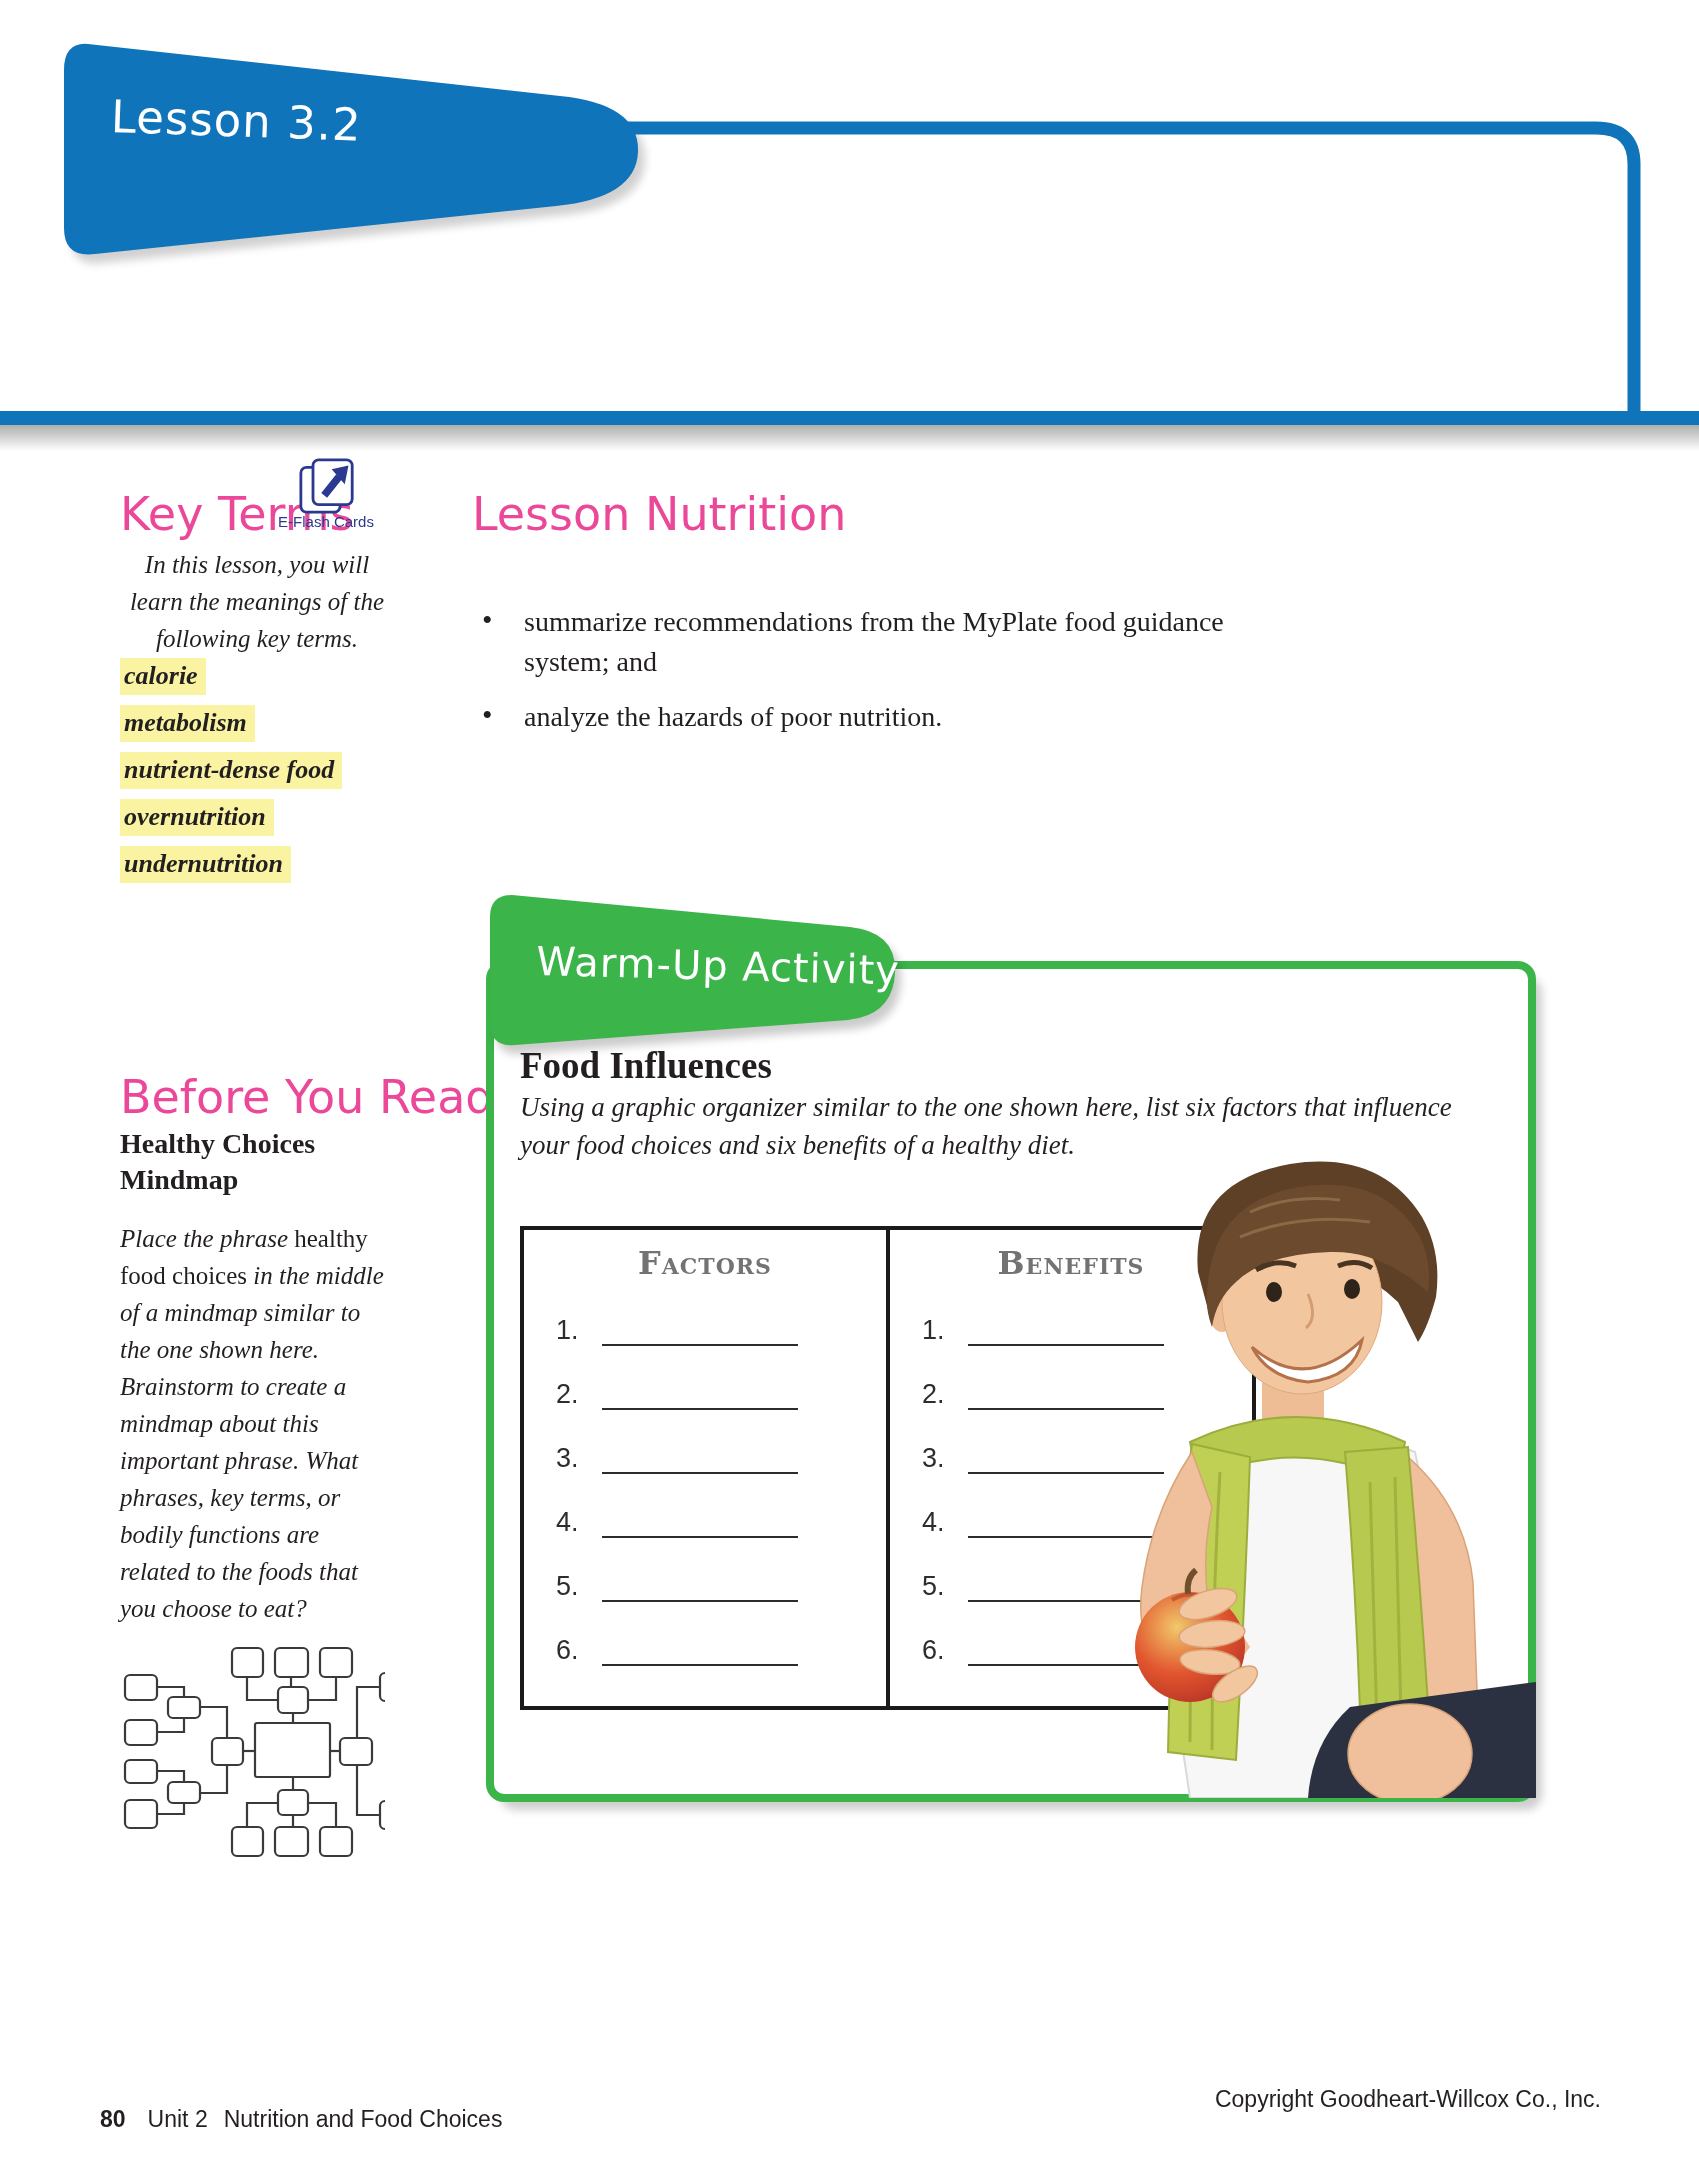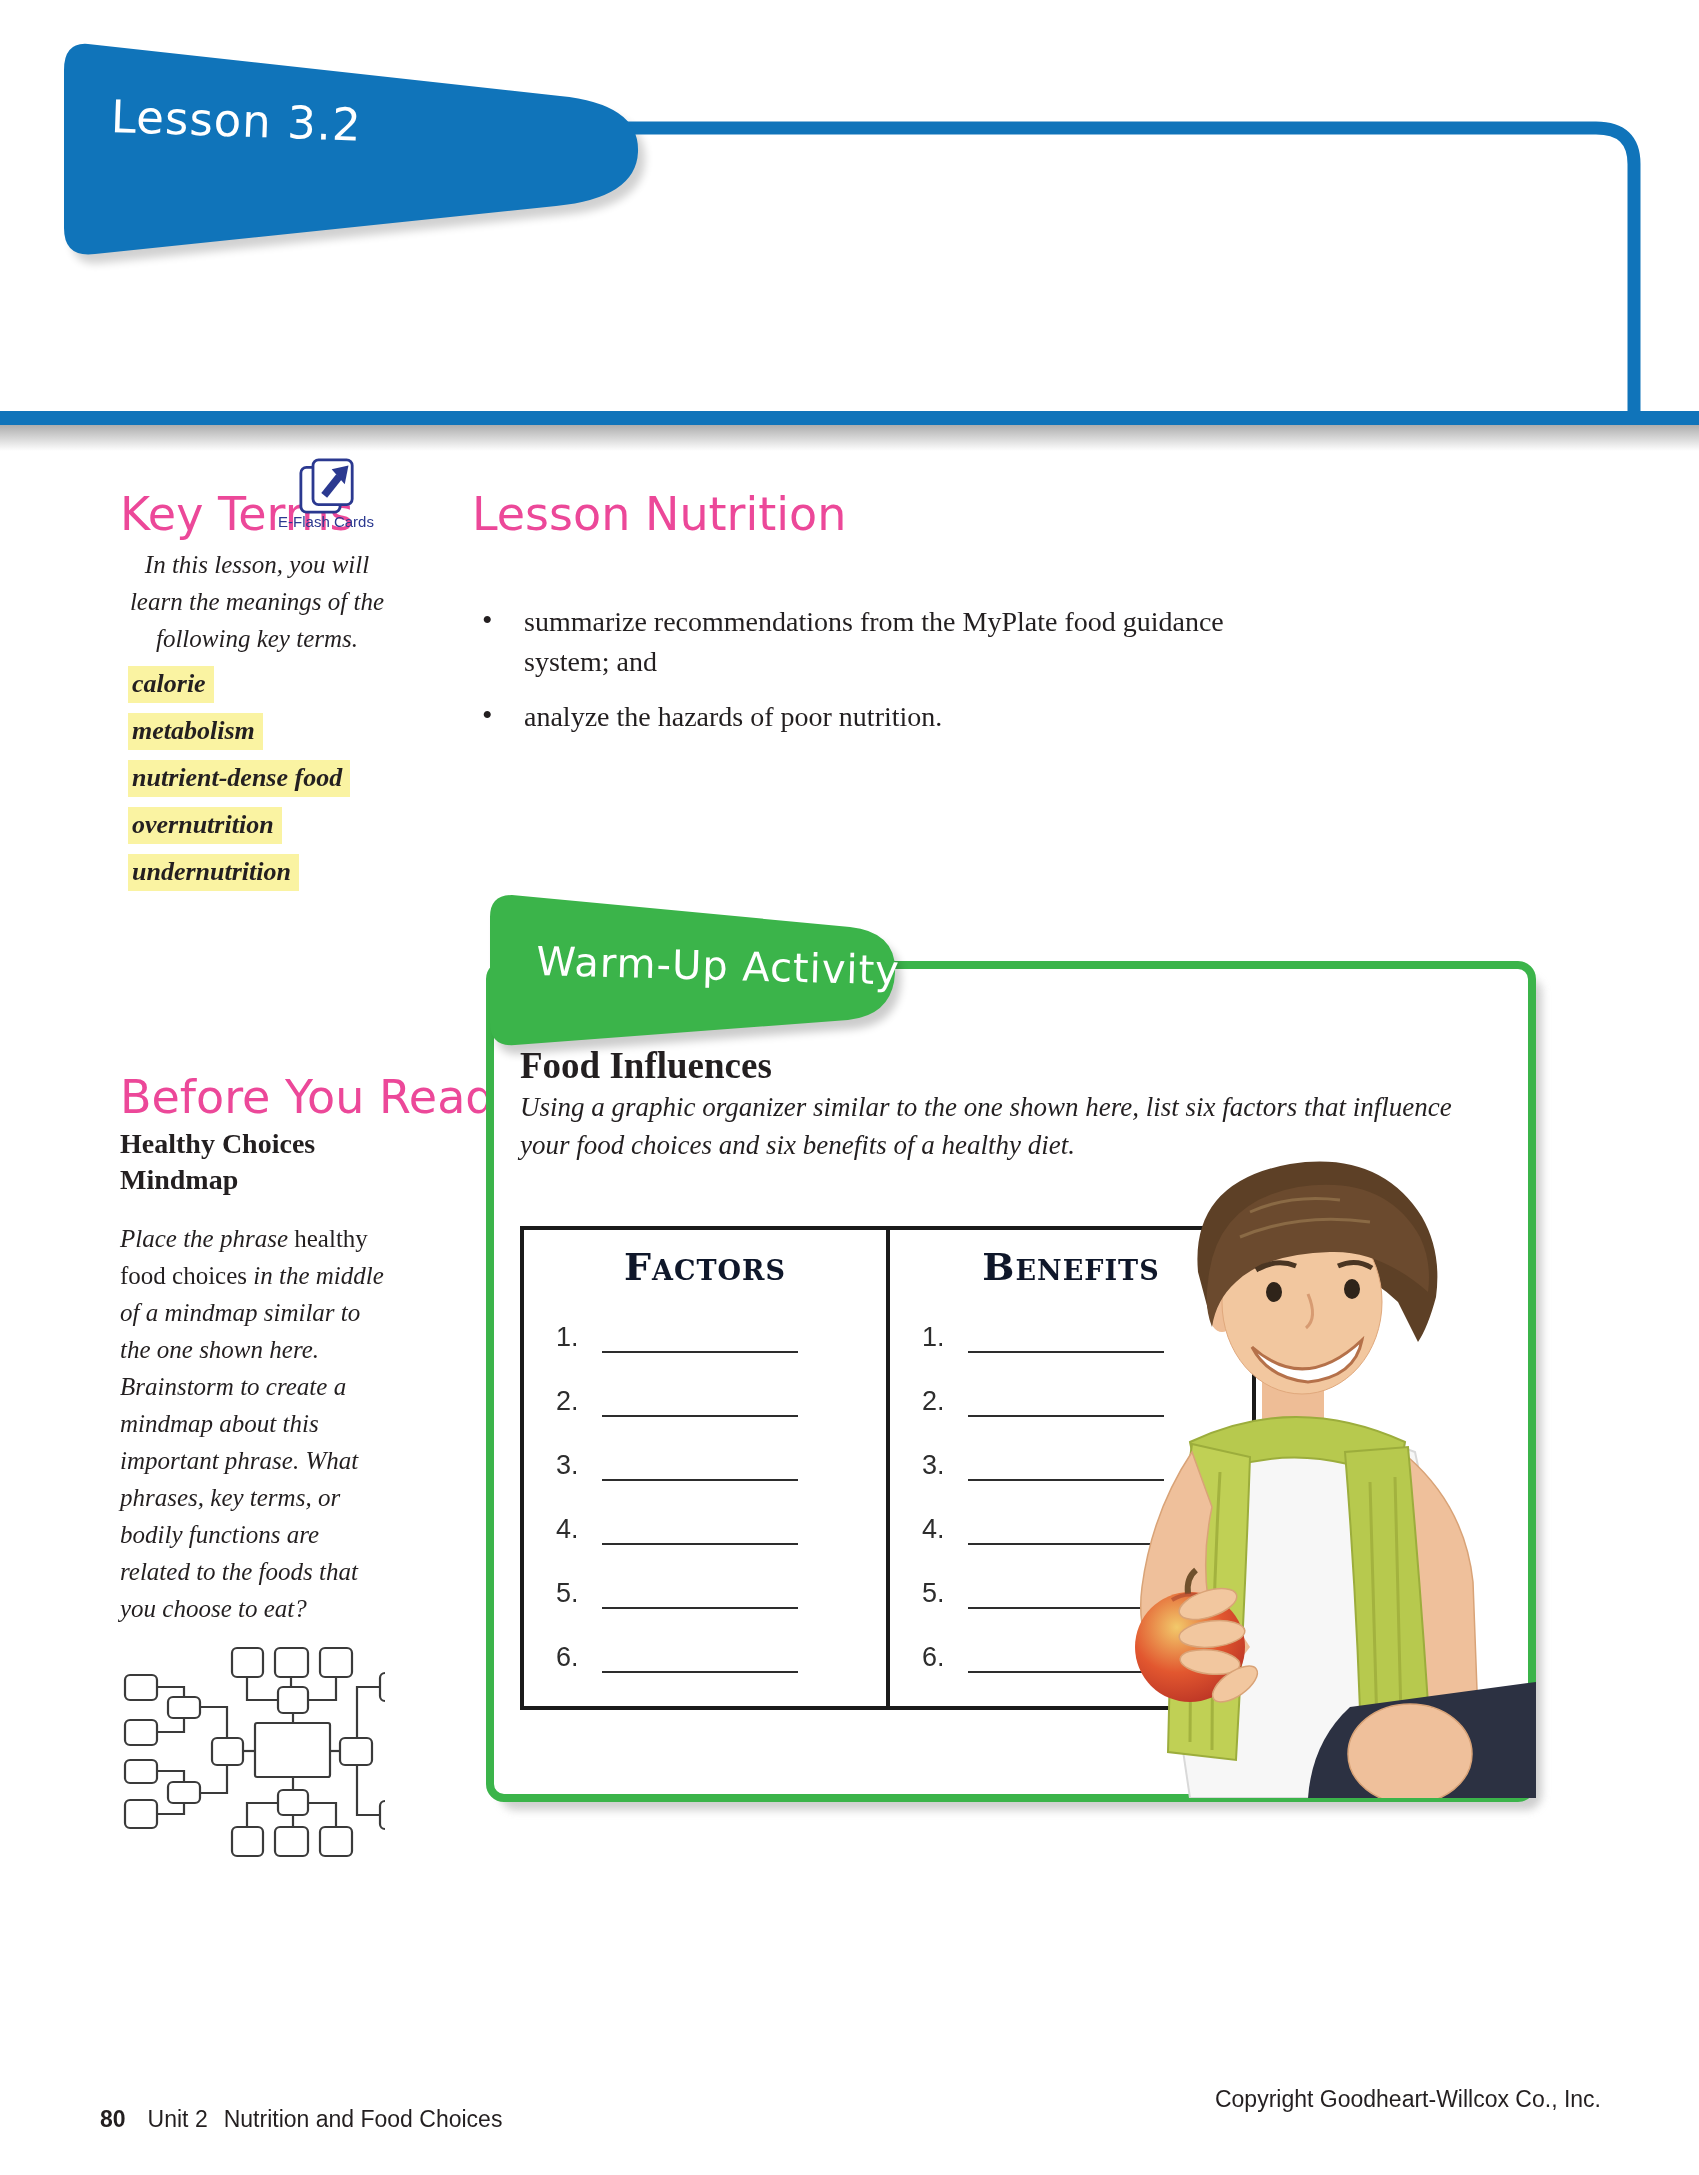--- a/index.html
+++ b/index.html
@@ -24,21 +24,21 @@
   .red-head{
     color:#ec4899;font-size:46px;font-family:"DejaVu Sans",sans-serif;
     letter-spacing:0px;white-space:nowrap;
   }
 
   
   .kt-intro{
     left:120px;top:546px;width:274px;font-family:"Liberation Serif",serif;
     font-style:italic;font-size:25px;line-height:37px;text-align:center;
   }
-  .terms-list{left:120px;top:658px;list-style:none;margin:8px;padding:0;}
+  .terms-list{left:120px;top:658px;list-style:none;margin:0;padding:0;}
   .terms-list li{
     display:table;background:#faf3a2;font-family:"Liberation Serif",serif;
     font-style:italic;font-weight:bold;font-size:26px;line-height:34px;
     padding:1px 8px 2px 4px;margin-bottom:10px;
   }
   .eflash{left:298px;top:458px;}
   .eflash-label{
     left:256px;top:513px;width:140px;text-align:center;color:#2b3990;
     font-size:15px;font-family:"Liberation Sans",sans-serif;
   }
@@ -80,21 +80,21 @@
     font-style:italic;font-size:27px;line-height:38px;
   }
   .wu-table{
     left:520px;top:1226px;width:736px;height:484px;border:4px solid #1a1a1a;
     display:flex;background:transparent;box-sizing:border-box;
   }
   .wu-col{flex:1;box-sizing:border-box;}
   .wu-col.first{border-right:4px solid #1a1a1a;}
   .wu-col-header{
     margin-top:14px;text-align:center;font-family:"DejaVu Serif",serif;
-    font-variant:small-caps;font-weight:600;font-size:38px;letter-spacing:1px;color:#0f172a;
+    font-variant:small-caps;font-weight:600;font-size:32px;letter-spacing:1px;color:#737373;
   }
   .trow{display:flex;align-items:flex-end;height:40px;margin:24px 0 0 32px;}
   .trow .num{width:34px;font-size:27px;font-family:"Liberation Sans",sans-serif;color:#2d2d2d;}
   .trow .blank{width:196px;border-bottom:2px solid #2d2d2d;height:34px;margin-left:12px;}
 
   
   .footer{left:0;top:2086px;width:1699px;height:40px;font-size:23px;}
   .footer .left{position:absolute;left:100px;top:0;display:flex;align-items:baseline;margin-top:20px;}
   .footer .pgnum{font-weight:bold;margin-right:22px;}
   .footer .unit{margin-right:16px;}

